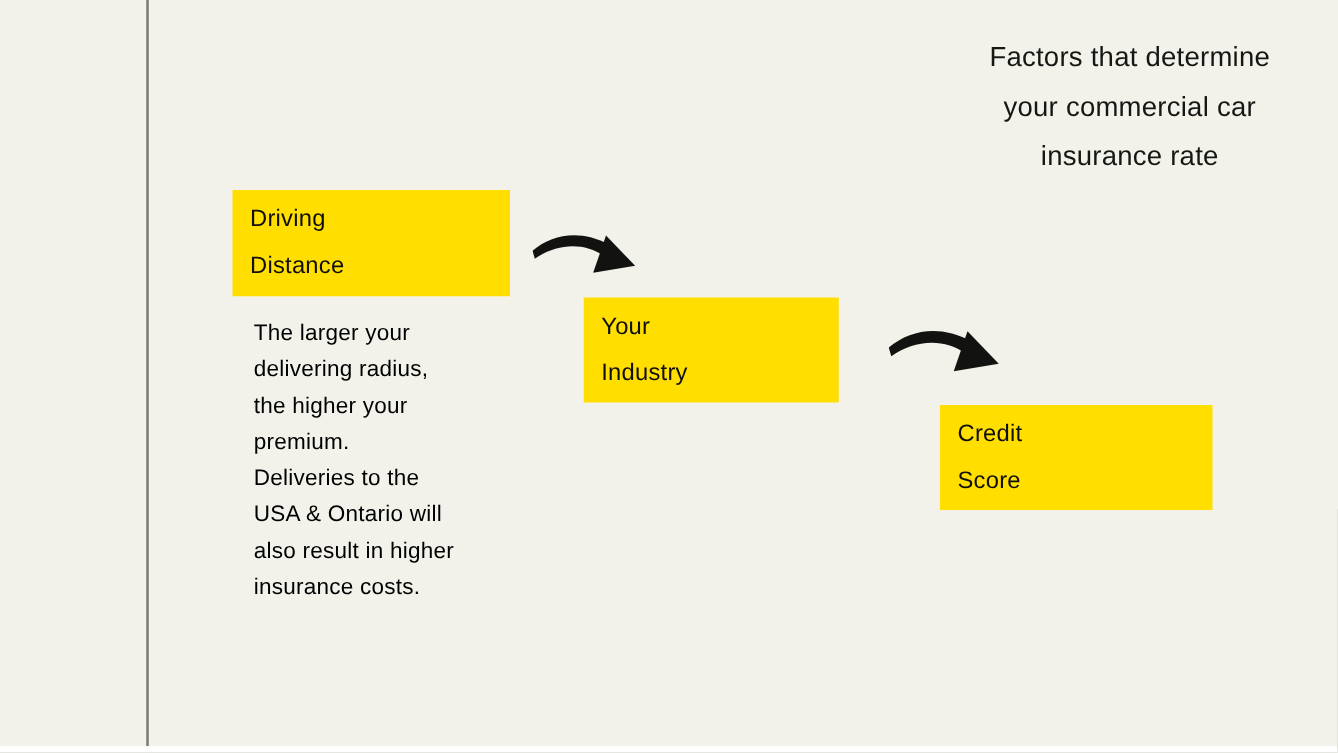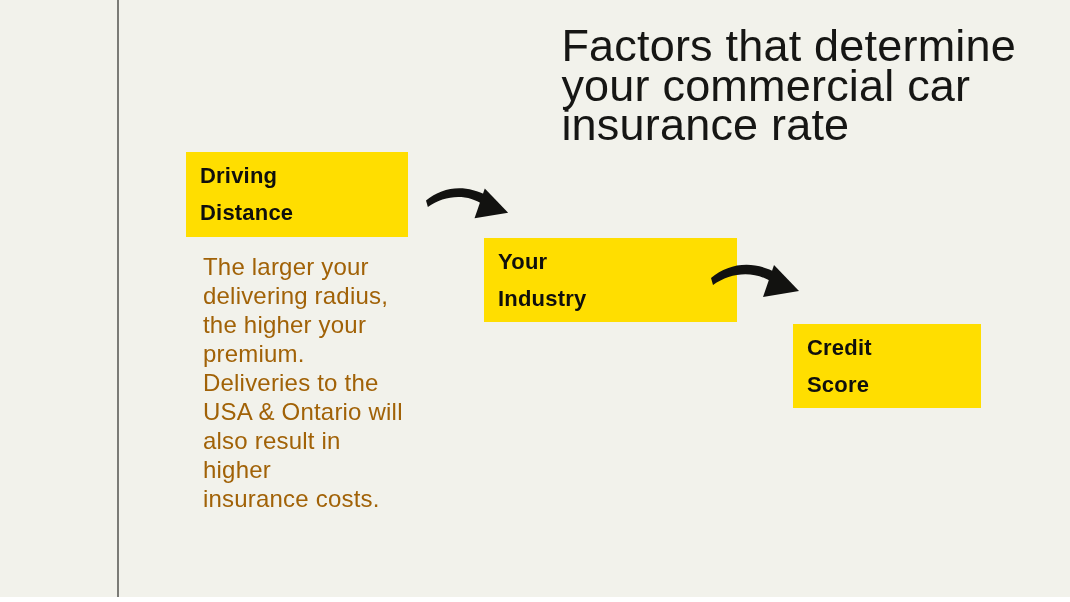--- a/index.html
+++ b/index.html
@@ -13,46 +13,46 @@
   }
   .divider{
     position:absolute;left:117px;top:0;width:2px;height:597px;
     background:#7B7B76;
   }
   .bottom-strip{
     position:absolute;left:0;bottom:0;width:100%;height:5px;background:#ffffff;
   }
   .title{
     position:absolute;top:26px;right:54px;
-    text-align:left;
-    font-size:45px;line-height:39.5px;
+    text-align:center;
+    font-size:22px;line-height:39.5px;
     font-weight:500;color:#161614;
     letter-spacing:0.2px;
     white-space:pre-line;
   }
   .factor-box{
     position:absolute;
     background:#FFDE00;
     box-sizing:border-box;
     padding:5px 10px 0 14px;
   }
   .factor-heading{
-    font-size:22px;font-weight:700;color:#0f0f0d;
+    font-size:19px;font-weight:400;color:#0f0f0d;
     line-height:37px;letter-spacing:0.2px;
     white-space:pre-line;
   }
   .factor-body{
     position:absolute;
-    font-size:24px;line-height:29px;color:#a16207;
+    font-size:18px;line-height:29px;color:#000000;
     letter-spacing:0.2px;
     white-space:pre-wrap;
   }
   .box-1{left:186px;top:152px;width:222px;height:85px;}
-  .box-2{left:467px;top:238px;width:253px;height:84px;margin-left:17px;}
-  .box-3{left:793px;top:324px;width:188px;height:84px;}
+  .box-2{left:467px;top:238px;width:204px;height:84px;}
+  .box-3{left:752px;top:324px;width:218px;height:84px;}
   .body-1{left:203px;top:252px;width:210px;}
   .body-2{left:483px;top:338px;width:210px;}
   .body-3{left:766px;top:420px;width:210px;}
   .arrow{position:absolute;}
   .arrow svg{display:block;width:100%;height:100%;}
   .arrow-1{left:426px;top:184px;width:84px;height:48px;}
   .arrow-2{left:711px;top:260px;width:90px;height:52px;}
 </style>
 </head>
 <body>

